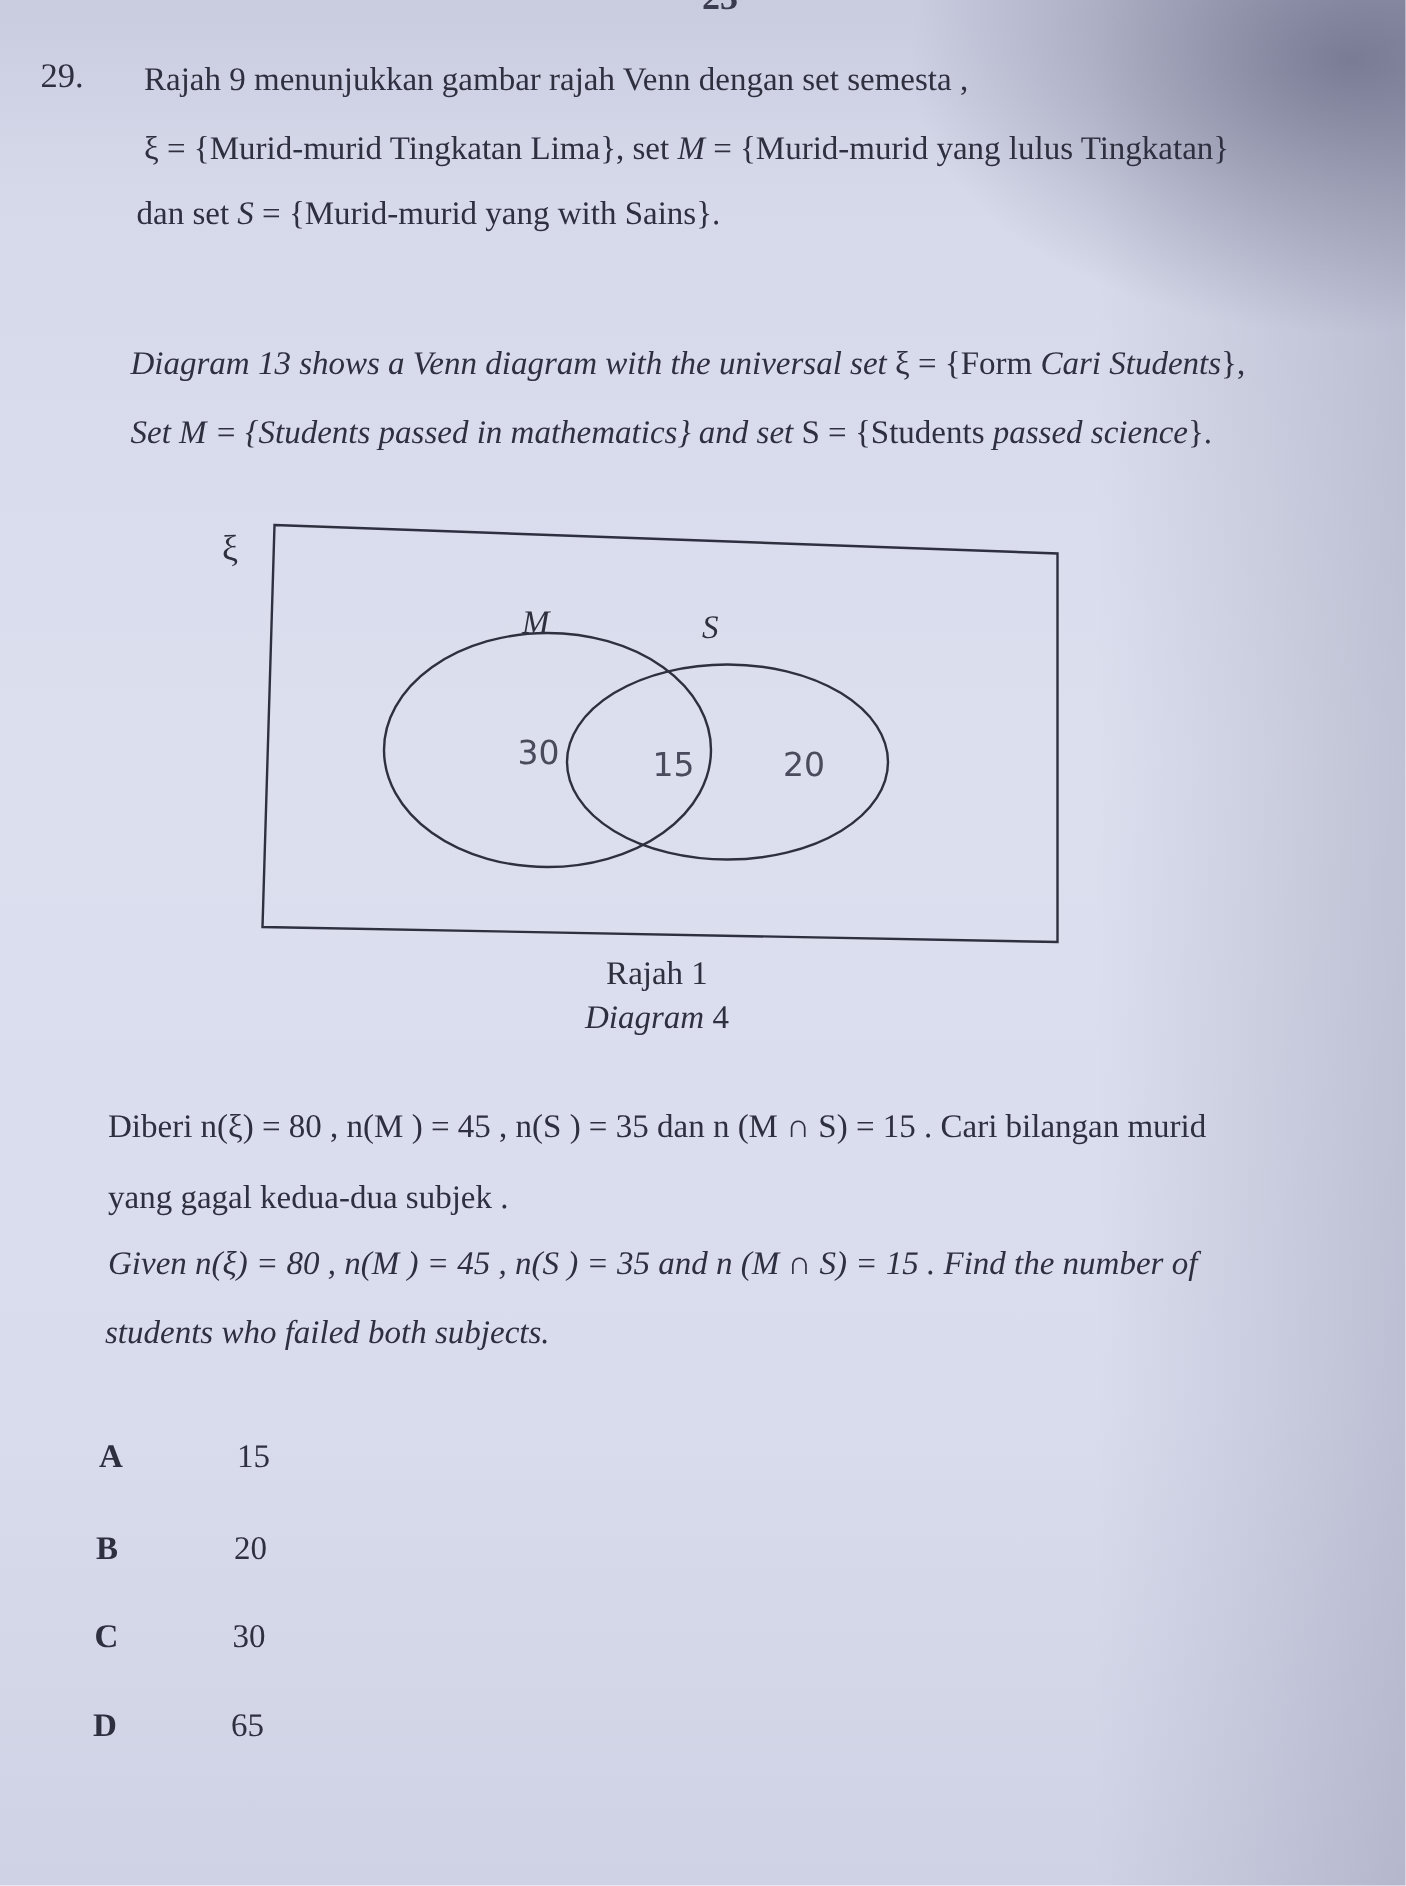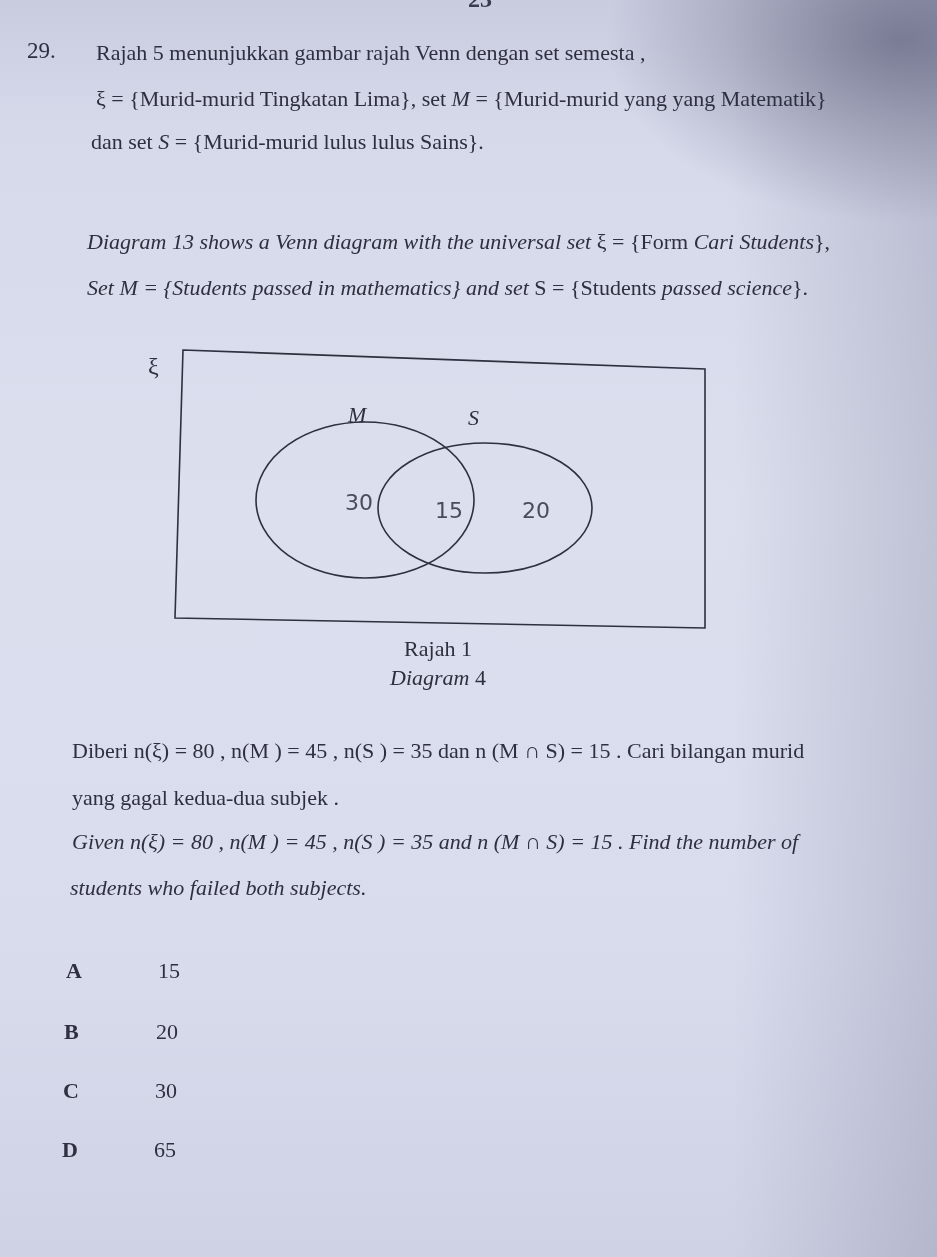--- a/index.html
+++ b/index.html
@@ -24,26 +24,26 @@
     .opt-val { font-size: 22px; }
     .hand { font-family: "DejaVu Sans", sans-serif; font-size: 22px; color: #4a4b5c; font-weight: normal; }
   </style>
 </head>
 <body>
 
 <div class="abs page-num">23</div>
 
 <div class="abs qnum">29.</div>
 
-<div class="abs line" style="left:96px; top:40px;">Rajah 5 menunjukkan gambar rajah Venn dengan set semesta ,</div>
+<div class="abs line" style="left:96px; top:40px;">Rajah 9 menunjukkan gambar rajah Venn dengan set semesta ,</div>
 <div class="abs line" style="left:96px; top:86px;">
-  <span>ξ = {Murid-murid Tingkatan Lima}, set </span><span class="it">M</span><span> = {Murid-murid yang yang Matematik}</span>
+  <span>ξ = {Murid-murid Tingkatan Lima}, set </span><span class="it">M</span><span> = {Murid-murid yang lulus Tingkatan}</span>
 </div>
 <div class="abs line" style="left:91px; top:129px;">
-  <span>dan set </span><span class="it">S</span><span> = {Murid-murid lulus lulus Sains}.</span>
+  <span>dan set </span><span class="it">S</span><span> = {Murid-murid yang with Sains}.</span>
 </div>
 
 <div class="abs line" style="left:87px; top:229px;">
   <span class="it">Diagram 13 shows a Venn diagram with the universal set </span><span>ξ = {Form </span><span class="it">Cari Students</span><span>},</span>
 </div>
 <div class="abs line" style="left:87px; top:275px;">
   <span class="it">Set M = {Students passed in mathematics} and set </span><span>S = {Students </span><span class="it">passed science</span><span>}.</span>
 </div>
 
 <div class="venn-wrap">

